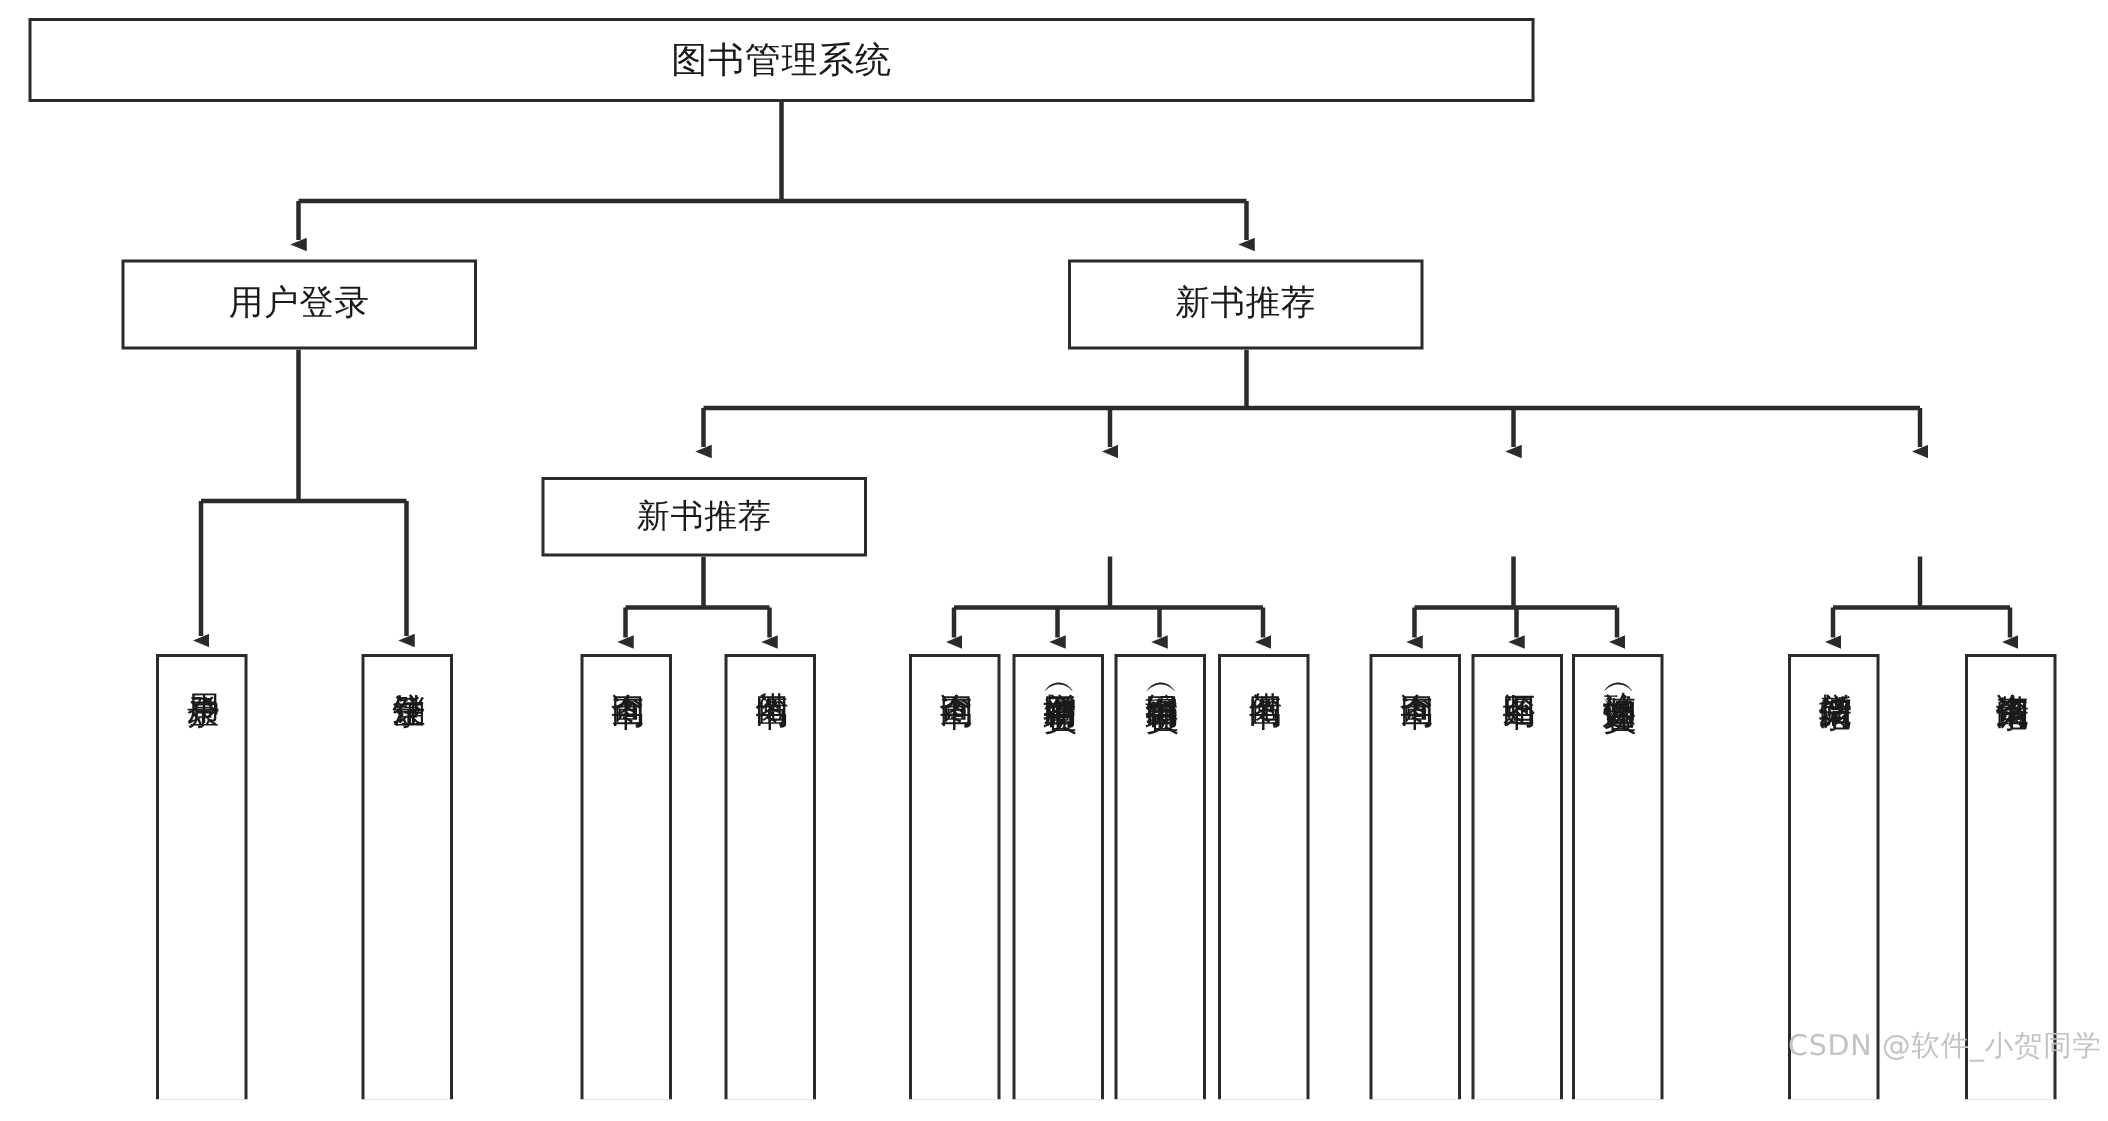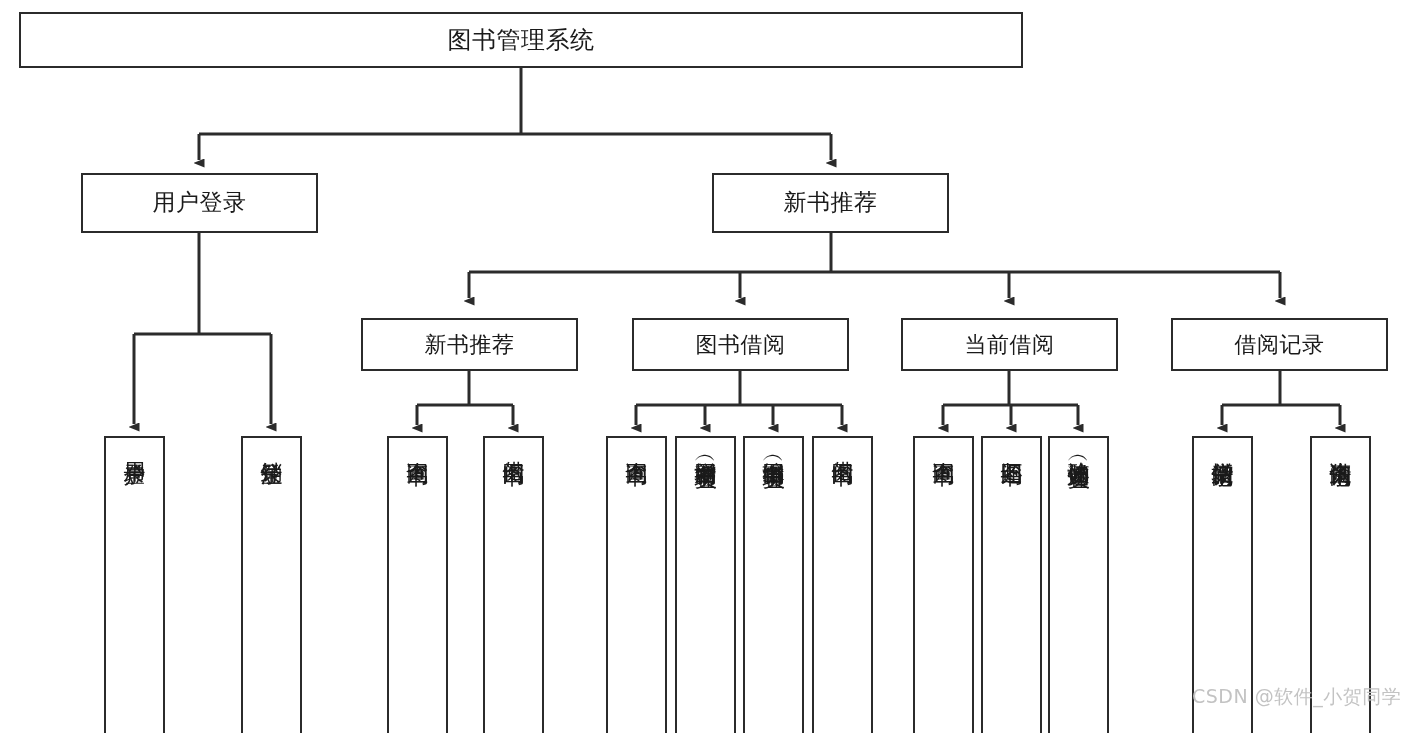--- a/index.html
+++ b/index.html
@@ -137,29 +137,20 @@
   <div class="node node-l2" style="left:81px; top:173px; width:237px; height:60px;">
     <span class="label">用户登录</span>
   </div>
   <div class="node node-l2" style="left:712px; top:173px; width:237px; height:60px;">
     <span class="label">新书推荐</span>
   </div>
 
   <div class="node node-l3" style="left:361px; top:318px; width:217px; height:53px;">
     <span class="label">新书推荐</span>
   </div>
-  <div class="node node-l3" style="left:632px; top:318px; width:217px; height:53px;">
-    <span class="label">图书借阅</span>
-  </div>
-  <div class="node node-l3" style="left:901px; top:318px; width:217px; height:53px;">
-    <span class="label">当前借阅</span>
-  </div>
-  <div class="node node-l3" style="left:1171px; top:318px; width:217px; height:53px;">
-    <span class="label">借阅记录</span>
-  </div>
 
   <div class="node node-leaf" style="left:104px; top:436px; width:61px; height:299px;">
     <span class="label">用户登录</span>
   </div>
   <div class="node node-leaf" style="left:241px; top:436px; width:61px; height:299px;">
     <span class="label">注销登录</span>
   </div>
 
   <div class="node node-leaf" style="left:387px; top:436px; width:61px; height:299px;">
     <span class="label">查询图书</span>

